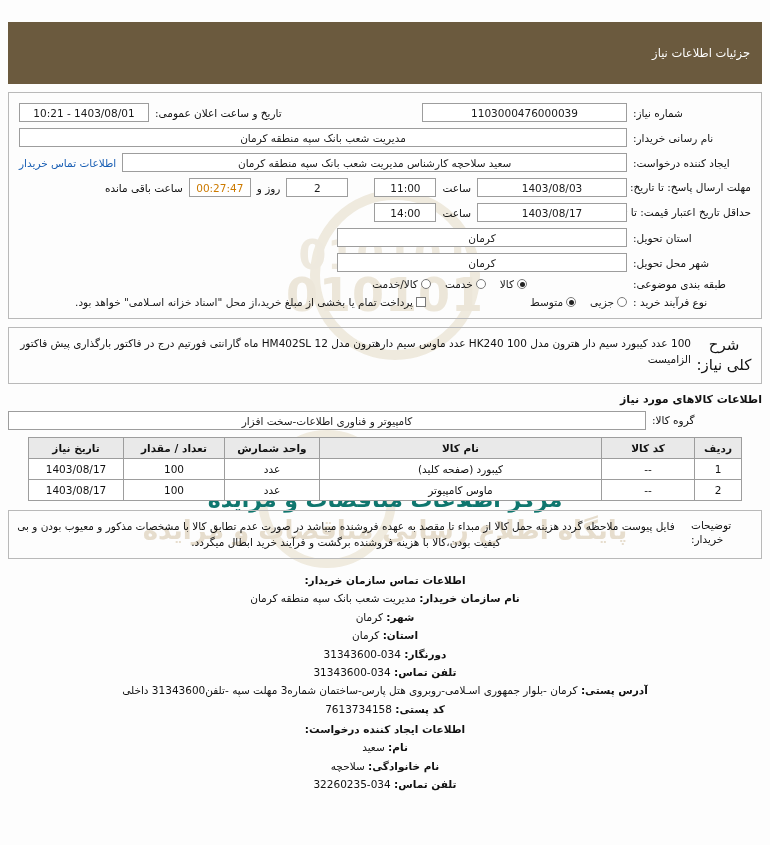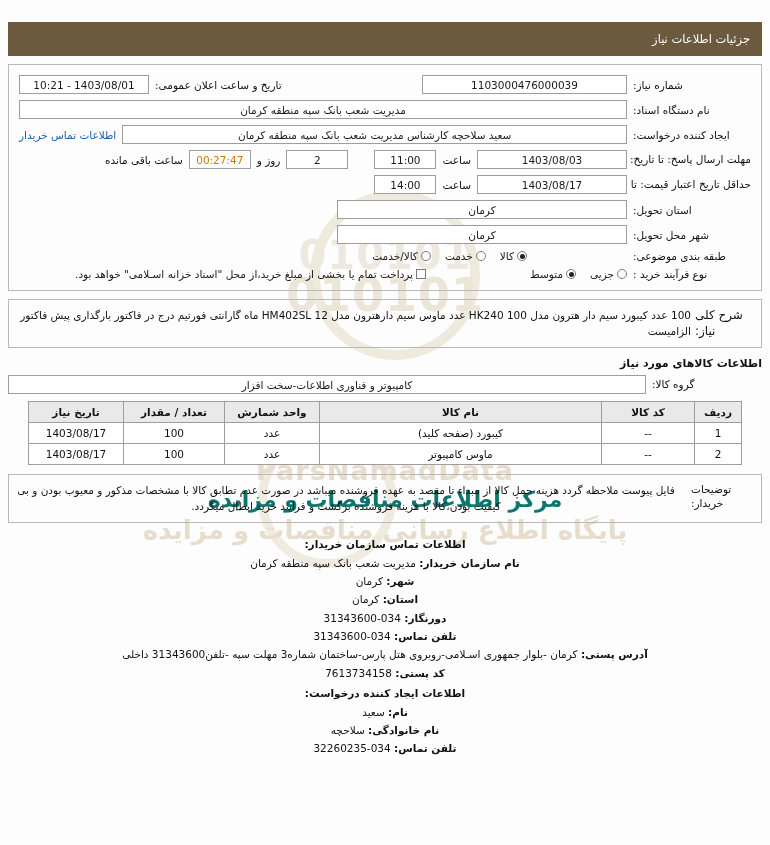--- a/index.html
+++ b/index.html
@@ -34,21 +34,21 @@
     position:absolute;border:9px solid #f0ebdf;border-radius:50%;
     width:120px;height:120px;left:258px;top:430px;
   }
   
   .topbar{
     position:relative;z-index:2;
     height:30px;margin:22px 8px 8px 8px;
     background:#6b5a3e;
     color:#ffffff;
     display:flex;align-items:center;
-    padding:2px 12px;
+    padding:16px 12px;
     font-size:11.5px;
   }
   
   .panel{
     position:relative;z-index:2;
     margin:8px 8px 0 8px;
     border:1px solid #b9b9b9;
     background:transparent;
     padding:10px 10px 8px 10px;
   }
@@ -93,22 +93,22 @@
   
   .descbox{
     position:relative;z-index:2;
     margin:8px 8px 0 8px;
     border:1px solid #b9b9b9;
     display:flex;align-items:stretch;
     padding:7px 8px;
     background:transparent;
   }
   .desc-lbl{
-    width:58px;flex:0 0 58px;font-size:12px;line-height:1.35;
-    text-align:left;padding-left:4px;color:#111;
+    width:58px;flex:0 0 58px;font-size:15px;line-height:1.35;
+    text-align:center;padding-left:4px;color:#111;
   }
   .desc-txt{
     flex:1 1 auto;font-size:10.5px;line-height:1.55;
     text-align:right;color:#111;
   }
   
   .sect-title{
     position:relative;z-index:2;
     margin:9px 8px 5px 8px;
     font-size:11px;font-weight:bold;text-align:right;color:#111;
@@ -182,21 +182,21 @@
 <div class="panel">
 
   <div class="row">
     <span class="lbl lbl-w">شماره نیاز:</span>
     <div class="box" style="width:205px;">1103000476000039</div>
     <span class="inline-lbl" style="margin-right:auto;">تاریخ و ساعت اعلان عمومی:</span>
     <div class="box" style="width:130px;">1403/08/01 - 10:21</div>
   </div>
 
   <div class="row">
-    <span class="lbl lbl-w">نام دستگاه اسناد:</span>
+    <span class="lbl lbl-w">نام رسانی خریدار:</span>
     <div class="box grow">مدیریت شعب بانک سپه منطقه کرمان</div>
   </div>
 
   <div class="row">
     <span class="lbl lbl-w">ایجاد کننده درخواست:</span>
     <div class="box grow">سعید سلاحچه کارشناس مدیریت شعب بانک سپه منطقه کرمان</div>
     <span class="link">اطلاعات تماس خریدار</span>
   </div>
 
   <div class="row">

